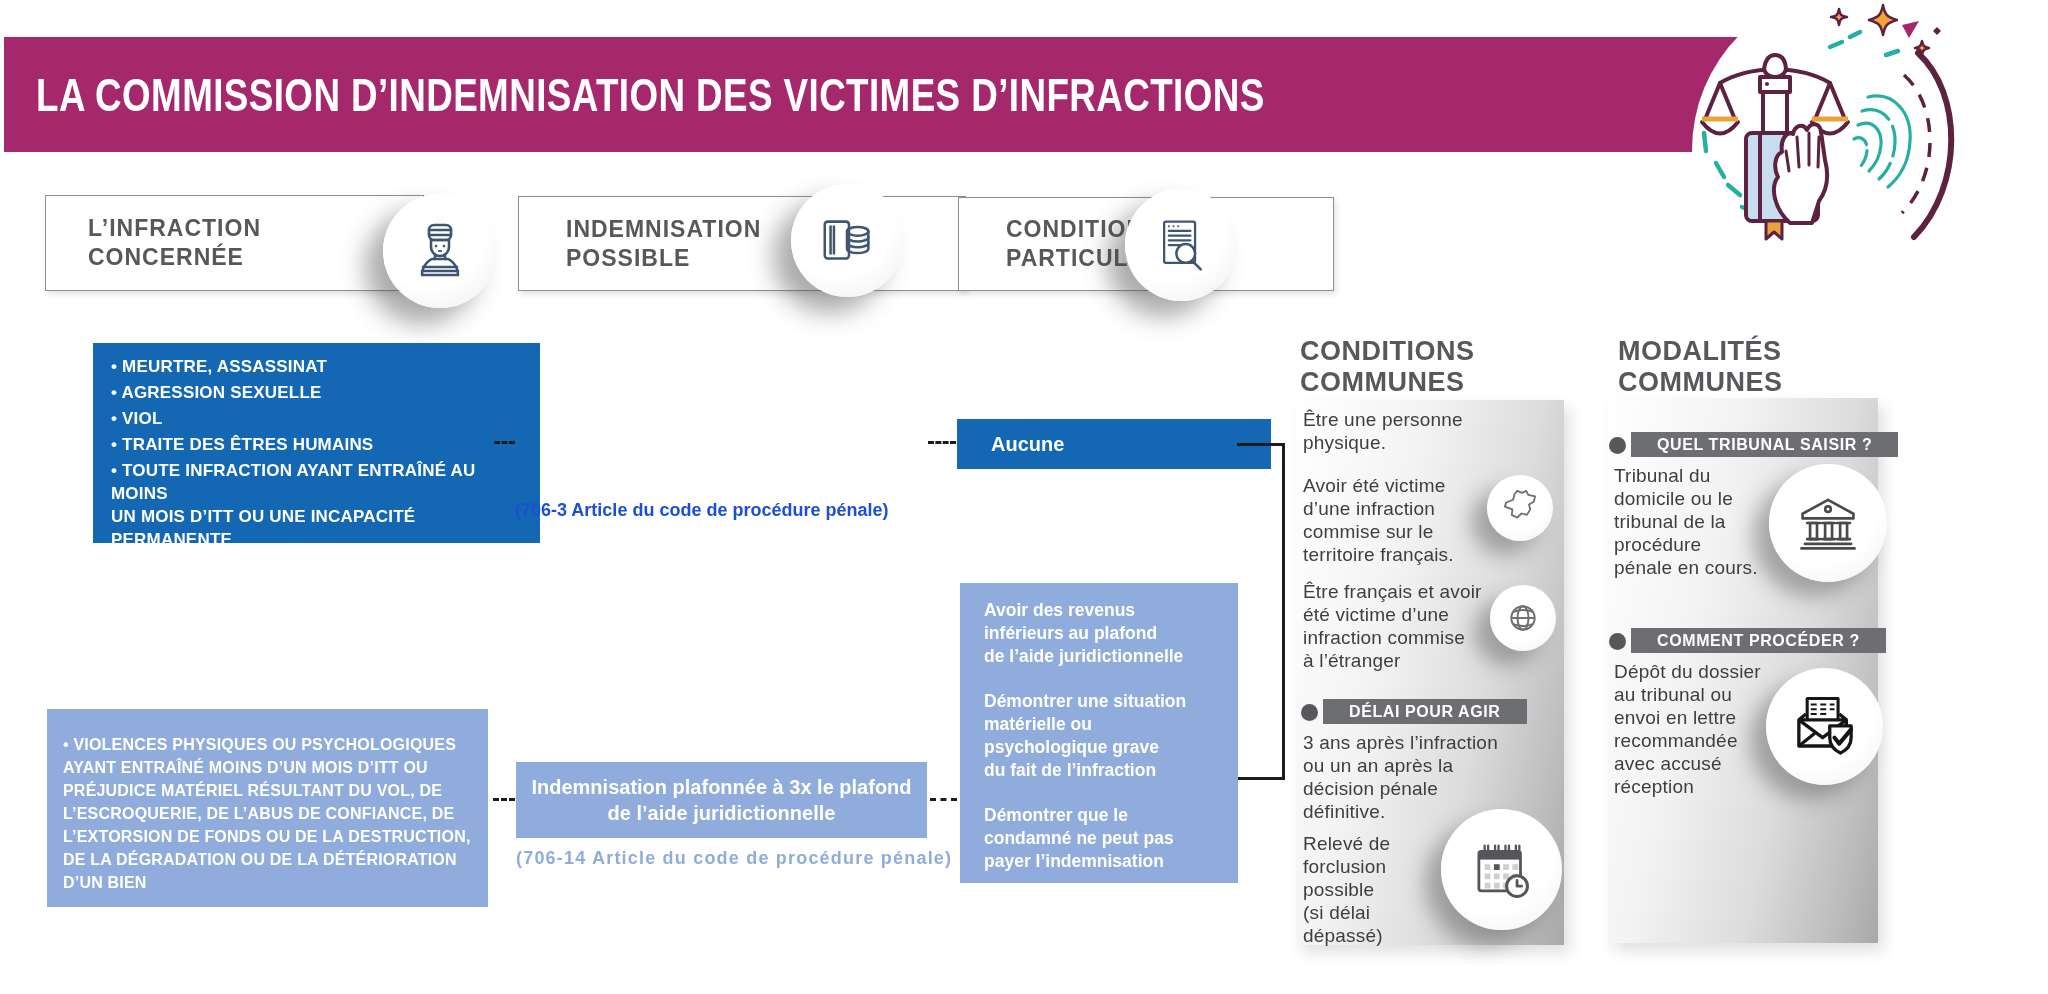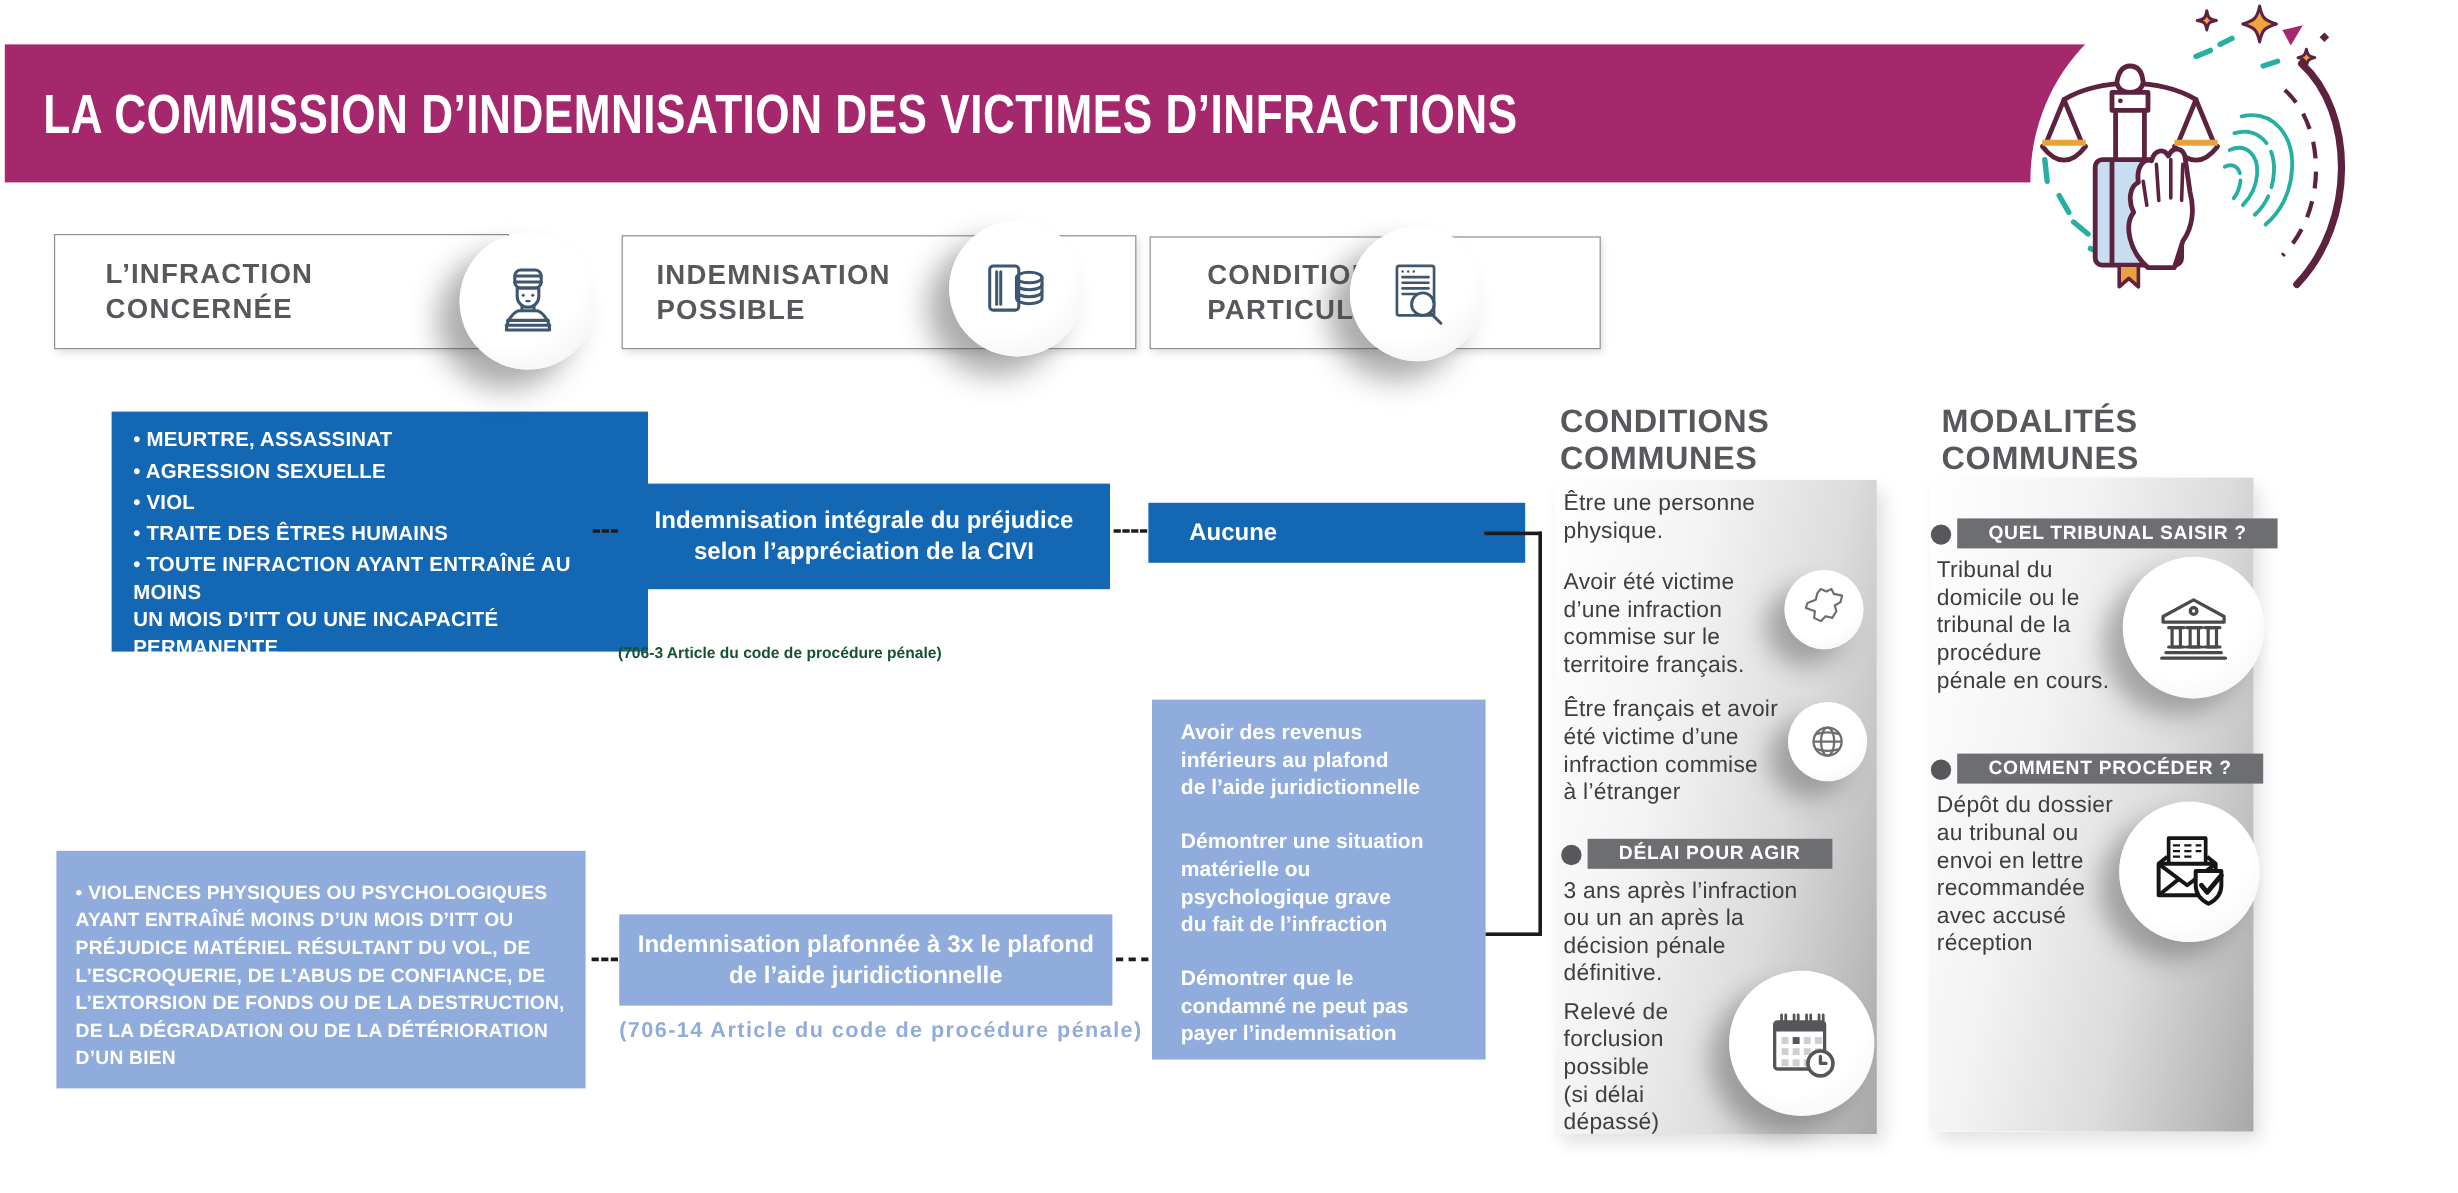--- a/index.html
+++ b/index.html
@@ -24,21 +24,21 @@
     box-shadow:-18px 16px 24px rgba(70,70,70,.45);
     display:flex;align-items:center;justify-content:center;}
 
   
   .bluebox{background:#1468B3;color:#ffffff;font-weight:bold;}
   .ltbluebox{background:#8FACDC;color:#ffffff;font-weight:bold;}
   .list{font-size:17px;line-height:23px;letter-spacing:0.2px;margin-left:48px;}
   .list .li{margin-bottom:3px;}
   .midbox{display:flex;align-items:center;justify-content:center;text-align:center;
           font-size:20px;line-height:26px;}
-  .cap1{font-size:13px;font-weight:bold;color:#14532d;white-space:nowrap;margin-top:36px;}
+  .cap1{font-size:18px;font-weight:bold;color:#1d4ed8;white-space:nowrap;}
   .cap2{font-size:18px;font-weight:bold;color:#8FACDC;letter-spacing:1.2px;white-space:nowrap;}
   .dash{border-top:3px dashed #1c1c1c;height:0;}
   .sol{background:#1c1c1c;}
 
   
   .stitle{font-size:27px;font-weight:bold;color:#57585B;line-height:31px;letter-spacing:0.5px;}
   .panel{background:linear-gradient(102deg,#ffffff 0%,#f3f3f3 35%,#dcdcdc 65%,#bcbcbc 88%,#a8a8a8 100%);
          box-shadow:6px 8px 14px rgba(0,0,0,.12);z-index:0;}
   .ptext{font-size:19px;line-height:23px;color:#3E3E3E;letter-spacing:0.2px;z-index:2;}
   .gbar{background:#6D6E71;color:#ffffff;font-weight:bold;font-size:16px;line-height:25px;
@@ -129,21 +129,21 @@
         <path d="M14,56 c0,-10 8,-16 11,-16 h14 c3,0 11,6 11,16 z"></path>
         <line x1="15" y1="48" x2="49" y2="48"></line>
           <line x1="14" y1="52" x2="50" y2="52"></line>
       </g>
       <circle cx="28" cy="27" r="1.3" fill="#3E566F"></circle>
         <circle cx="36" cy="27" r="1.3" fill="#3E566F"></circle>
       <line x1="30" y1="32" x2="34" y2="32" stroke="#3E566F" stroke-width="1.8"></line>
     </svg>
   </div>
 
-  <div class="abs hbox" style="left:518px;top:196px;width:399px;height:93px;padding-left:28px;">
+  <div class="abs hbox" style="left:518px;top:196px;width:399px;height:93px;padding-left:47px;">
     <div class="lbl pre">INDEMNISATION
 POSSIBLE</div>
   </div>
   <div class="abs pcirc" style="left:791px;top:184px;width:113px;height:113px;">
     <svg width="62" height="62" viewBox="0 0 64 64">
       <g fill="none" stroke="#3E566F" stroke-width="2.6" stroke-linejoin="round" stroke-linecap="round">
         <rect x="8" y="12" width="25" height="38" rx="3"></rect>
         <line x1="14" y1="17" x2="14" y2="45"></line>
           <line x1="17.5" y1="17" x2="17.5" y2="45"></line>
         <ellipse cx="42" cy="22" rx="11" ry="4.5"></ellipse>
@@ -178,22 +178,20 @@
   <div class="abs bluebox list" style="left:45px;top:343px;width:411px;height:176px;padding:12px 18px;">
     <div class="li pre">• MEURTRE, ASSASSINAT</div>
     <div class="li pre">• AGRESSION SEXUELLE</div>
     <div class="li pre">• VIOL</div>
     <div class="li pre">• TRAITE DES ÊTRES HUMAINS</div>
     <div class="li pre">• TOUTE INFRACTION AYANT ENTRAÎNÉ AU MOINS
 UN MOIS D’ITT OU UNE INCAPACITÉ PERMANENTE</div>
   </div>
 
   <div class="abs dash" style="left:494px;top:441px;width:21px;"></div>
-  <div class="abs bluebox midbox pre" style="left:515px;top:403px;width:410px;height:88px;">Indemnisation intégrale du préjudice
-selon l’appréciation de la CIVI</div>
   <div class="abs cap1" style="left:515px;top:500px;">(706-3 Article du code de procédure pénale)</div>
   <div class="abs dash" style="left:928px;top:441px;width:28px;"></div>
   <div class="abs bluebox" style="left:957px;top:419px;width:280px;height:50px;line-height:50px;padding-left:34px;font-size:20px;">Aucune</div>
 
   <div class="abs ltbluebox" style="left:47px;top:709px;width:409px;height:150px;padding:24px 16px;font-size:16px;line-height:23px;letter-spacing:0.2px;">
     <div class="pre">• VIOLENCES PHYSIQUES OU PSYCHOLOGIQUES
 AYANT ENTRAÎNÉ MOINS D’UN MOIS D’ITT OU
 PRÉJUDICE MATÉRIEL RÉSULTANT DU VOL, DE
 L’ESCROQUERIE, DE L’ABUS DE CONFIANCE, DE
 L’EXTORSION DE FONDS OU DE LA DESTRUCTION,

